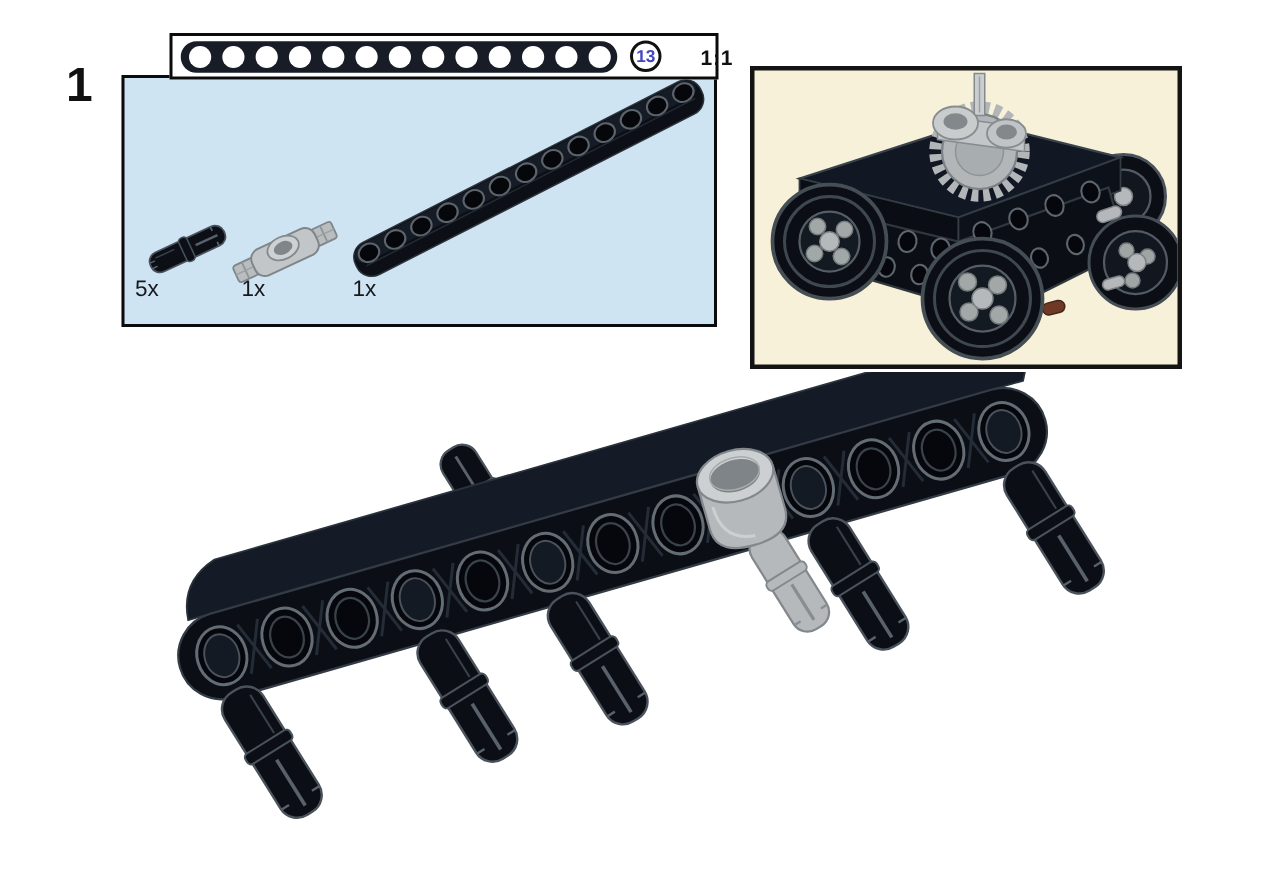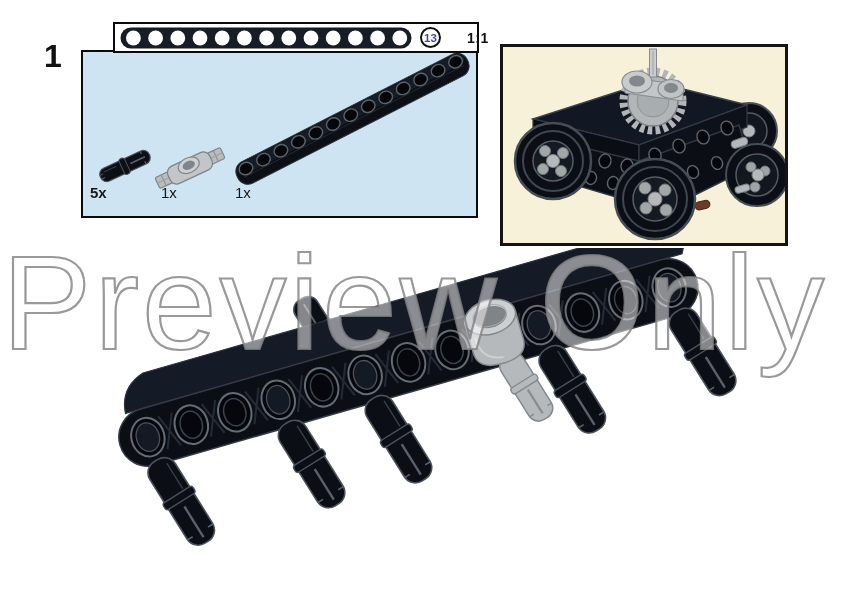--- a/index.html
+++ b/index.html
@@ -3,21 +3,21 @@
 <meta charset="utf-8">
 <style>
   html,body{margin:0;padding:0;background:#fff;}
   .canvas{position:relative;width:842px;height:595px;background:#fff;overflow:hidden;
           font-family:"Liberation Sans",sans-serif;}
   .step-number{position:absolute;left:44px;top:38px;font-size:32px;font-weight:bold;color:#111;z-index:3;}
   .parts-box{position:absolute;left:81px;top:50px;width:397px;height:168px;background:#cee4f2;
              border:2px solid #0b0b0b;box-sizing:border-box;z-index:2;}
   .parts-art{position:absolute;left:0;top:0;}
   .qty{position:absolute;font-size:15px;color:#16181c;z-index:3;}
-  .qty-0{left:7px;top:132px;font-weight:bold;}
+  .qty-0{left:7px;top:132px;}
   .qty-1{left:78px;top:132px;}
   .qty-2{left:152px;top:132px;}
   .ruler-box{position:absolute;left:113px;top:22px;width:366px;height:31px;background:#fff;
              border:2px solid #0b0b0b;box-sizing:border-box;z-index:4;display:flex;align-items:center;justify-content:space-between;}
   .ruler-beam-svg{margin-left:5px;flex:none;display:block;}
   .count-badge{width:21px;height:21px;border:2px solid #111;border-radius:50%;margin-left:8px;
                display:flex;align-items:center;justify-content:center;font-size:11.5px;font-weight:bold;
                color:#4545c4;box-sizing:border-box;flex:none;}
   .scale-label{margin-left:26px;font-size:14px;font-weight:bold;color:#111;letter-spacing:0.5px;}
   .preview-box{position:absolute;left:500px;top:44px;width:288px;height:202px;background:#f8f1da;
@@ -296,15 +296,14 @@
         </g>
         <path d="M-26,-26 L-26,4 Q-26,22 0,22 Q26,22 26,4 L26,-26" fill="#b5b9bc" stroke="#82888c" stroke-width="1.5"></path>
         <path d="M-20,-10 Q-20,14 2,16" fill="none" stroke="#cdd0d2" stroke-width="2"></path>
         <ellipse cx="0" cy="-26" rx="26" ry="17" fill="#cdd0d2" stroke="#82888c" stroke-width="1.5"></ellipse>
         <ellipse cx="0" cy="-26" rx="17" ry="10.5" fill="#7e8487"></ellipse>
         <ellipse cx="0" cy="-27.5" rx="17" ry="10.5" fill="none" stroke="#a7acae" stroke-width="1"></ellipse>
       </g>
     </g>
   </svg>
 
-  <div class="watermark">Preview Only</div>
 
 </div>
 
 </body></html>

